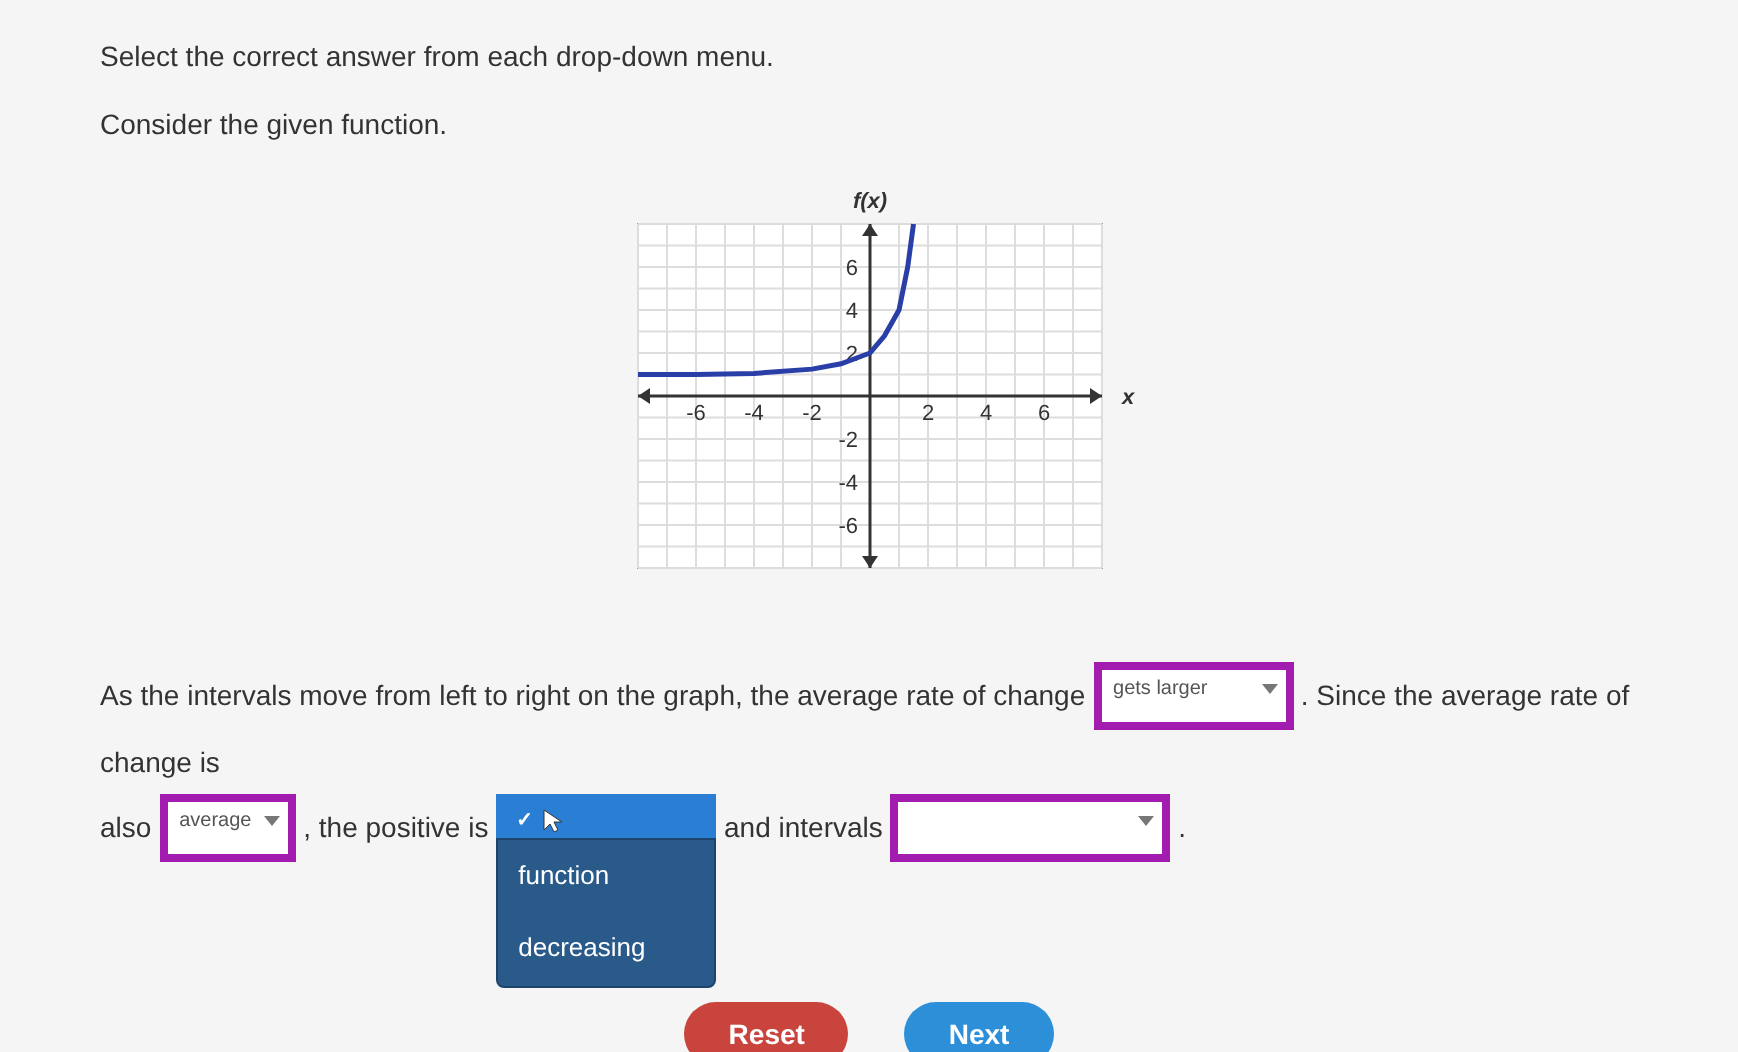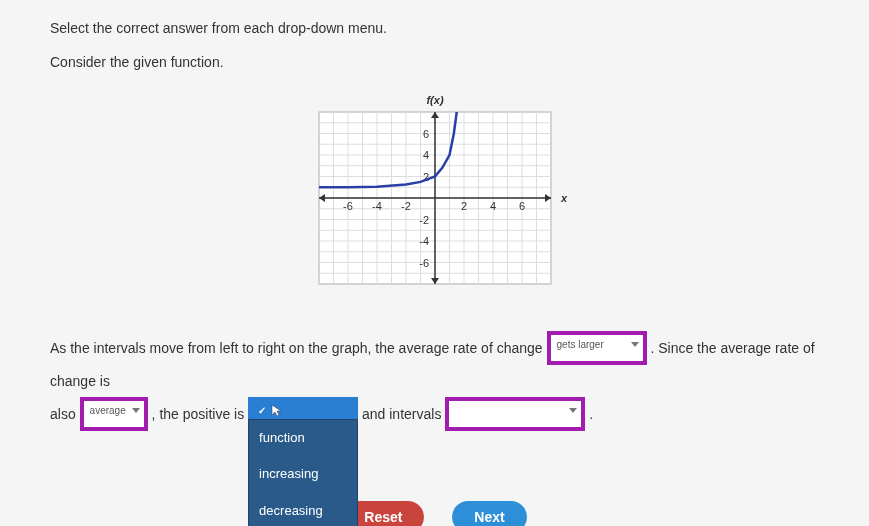--- a/index.html
+++ b/index.html
@@ -166,21 +166,20 @@
 
   <span class="open-wrap">
     <span class="sel open">
       <span class="check">✓</span>
       <svg class="cursor" width="14" height="14">
         <path d="M1 1 L1 11 L4 8 L6 12 L8 11 L6 7 L10 7 Z" fill="#fff" stroke="#333" stroke-width="0.5"></path>
       </svg>
     </span>
     <div class="dropdown">
       <div>function</div>
-      <div>increasing</div>
       <div>decreasing</div>
     </div>
   </span>
 
   <span>and intervals</span>
   <span class="sel empty"></span>
   <span>.</span>
 </div>
 
 <div class="btn-row">

